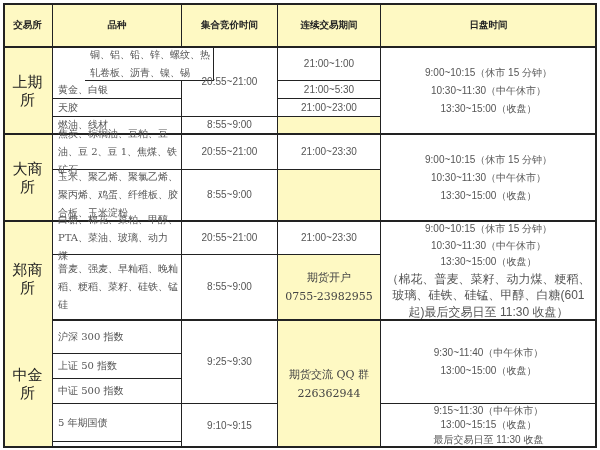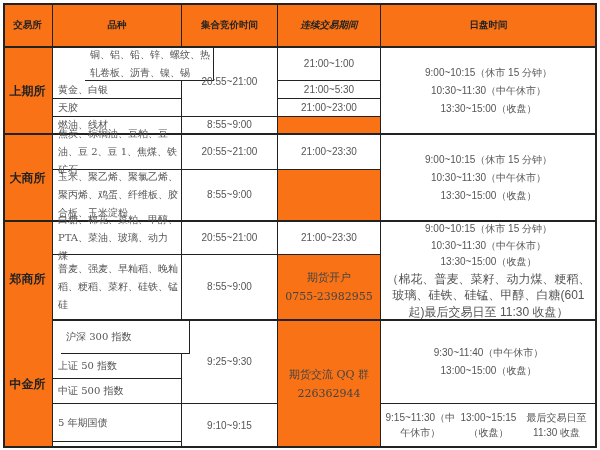--- a/index.html
+++ b/index.html
@@ -2,40 +2,40 @@
 <html><head>
 <meta charset="utf-8">
 <style>
   html, body { margin: 0; padding: 0; background: #ffffff; }
   body { width: 600px; height: 450px; overflow: hidden; position: relative;
          font-family: "DejaVu Serif", "Liberation Serif", serif; color: #555; }
   .tbl { position: absolute; left: 3px; top: 3px; width: 594px; height: 445px; }
   .c { position: absolute; box-sizing: border-box; border-right: 1.5px solid #222; border-bottom: 1.5px solid #222;
        display: flex; align-items: center; justify-content: center; text-align: center;
        font-size: 10px; line-height: 18px; padding: 0 3px; }
-  .gray { background: #f97316; }
+  .gray { background: #fef9c3; }
   .hdr { font-family: "DejaVu Sans", "Liberation Sans", sans-serif; font-weight: bold; color: #222; font-size: 9.5px; }
-  .ex { font-family: "DejaVu Sans", "Liberation Sans", sans-serif; font-weight: bold; color: #222; font-size: 12px; }
+  .ex { font-family: "DejaVu Sans", "Liberation Sans", sans-serif; font-weight: normal; color: #222; font-size: 15px; }
   .left { justify-content: flex-start; text-align: left; padding-left: 5px; }
   .mono { font-family: "Liberation Sans", "DejaVu Sans", sans-serif; font-size: 10px; }
   .outer { position: absolute; left: 3px; top: 3px; width: 594px; height: 445px; box-sizing: border-box;
            border: 2px solid #222; pointer-events: none; }
   .ml { display: block; }
   .adv { font-size: 11px; color: #444; line-height: 19px; }
   .thick-b { border-bottom: 2.5px solid #222; }
 </style>
 </head>
 <body>
 
 <div class="tbl">
 
   <div class="c gray hdr thick-b" style="left:0;top:0;width:50px;height:45px;">交易所</div>
   <div class="c gray hdr thick-b" style="left:50px;top:0;width:129px;height:45px;">品种</div>
   <div class="c gray hdr thick-b" style="left:179px;top:0;width:96px;height:45px;">集合竞价时间</div>
-  <div class="c gray hdr thick-b" style="left:275px;top:0;width:103px;height:45px;font-style:italic;">连续交易期间</div>
+  <div class="c gray hdr thick-b" style="left:275px;top:0;width:103px;height:45px;">连续交易期间</div>
   <div class="c gray hdr thick-b" style="left:378px;top:0;width:216px;height:45px;font-family:Liberation Serif, serif;">日盘时间</div>
 
   <div class="c gray ex thick-b" style="left:0;top:45px;width:50px;height:87px;">上期所</div>
   <div class="c left" style="left:62px;top:45px;width:129px;height:33px;margin-left:20px;">铜、铝、铅、锌、螺纹、热轧卷板、沥青、镍、锡</div>
   <div class="c left" style="left:50px;top:78px;width:129px;height:18px;">黄金、白银</div>
   <div class="c left" style="left:50px;top:96px;width:129px;height:18px;">天胶</div>
   <div class="c left thick-b" style="left:50px;top:114px;width:129px;height:18px;">燃油、线材</div>
   <div class="c mono" style="left:179px;top:45px;width:96px;height:69px;">20:55~21:00</div>
   <div class="c mono thick-b" style="left:179px;top:114px;width:96px;height:18px;">8:55~9:00</div>
   <div class="c mono" style="left:275px;top:45px;width:103px;height:33px;">21:00~1:00</div>
@@ -72,34 +72,34 @@
     <span class="ml">0755-23982955</span>
   </div>
   <div class="c mono thick-b" style="left:378px;top:219px;width:216px;height:99px;flex-direction:column;line-height:16.5px;">
     <span class="ml">9:00~10:15（休市 15 分钟）</span>
     <span class="ml">10:30~11:30（中午休市）</span>
     <span class="ml">13:30~15:00（收盘）</span>
     <span class="ml" style="font-size:12px;">（棉花、普麦、菜籽、动力煤、粳稻、玻璃、硅铁、硅锰、甲醇、白糖(601 起)最后交易日至 11:30 收盘）</span>
   </div>
 
   <div class="c gray ex" style="left:0;top:318px;width:50px;height:127px;">中金所</div>
-  <div class="c left" style="left:50px;top:318px;width:129px;height:33px;margin-left:8px;">沪深 300 指数</div>
+  <div class="c left" style="left:50px;top:318px;width:129px;height:33px;">沪深 300 指数</div>
   <div class="c left" style="left:50px;top:351px;width:129px;height:25px;">上证 50 指数</div>
   <div class="c left" style="left:50px;top:376px;width:129px;height:25px;">中证 500 指数</div>
   <div class="c left" style="left:50px;top:401px;width:129px;height:38px;">5 年期国债</div>
   <div class="c left" style="left:50px;top:439px;width:129px;height:6px;"></div>
   <div class="c mono" style="left:179px;top:318px;width:96px;height:83px;">9:25~9:30</div>
   <div class="c mono" style="left:179px;top:401px;width:96px;height:44px;">9:10~9:15</div>
   <div class="c gray adv" style="left:275px;top:318px;width:103px;height:127px;flex-direction:column;">
     <span class="ml">期货交流 QQ 群</span>
     <span class="ml">226362944</span>
   </div>
   <div class="c mono" style="left:378px;top:318px;width:216px;height:83px;flex-direction:column;">
     <span class="ml">9:30~11:40（中午休市）</span>
     <span class="ml">13:00~15:00（收盘）</span>
   </div>
-  <div class="c mono" style="left:378px;top:401px;width:216px;height:44px;flex-direction:row;line-height:14.5px;">
+  <div class="c mono" style="left:378px;top:401px;width:216px;height:44px;flex-direction:column;line-height:14.5px;">
     <span class="ml">9:15~11:30（中午休市）</span>
     <span class="ml">13:00~15:15（收盘）</span>
     <span class="ml">最后交易日至 11:30 收盘</span>
   </div>
 </div>
 <div class="outer"></div>
 
 </body></html>

